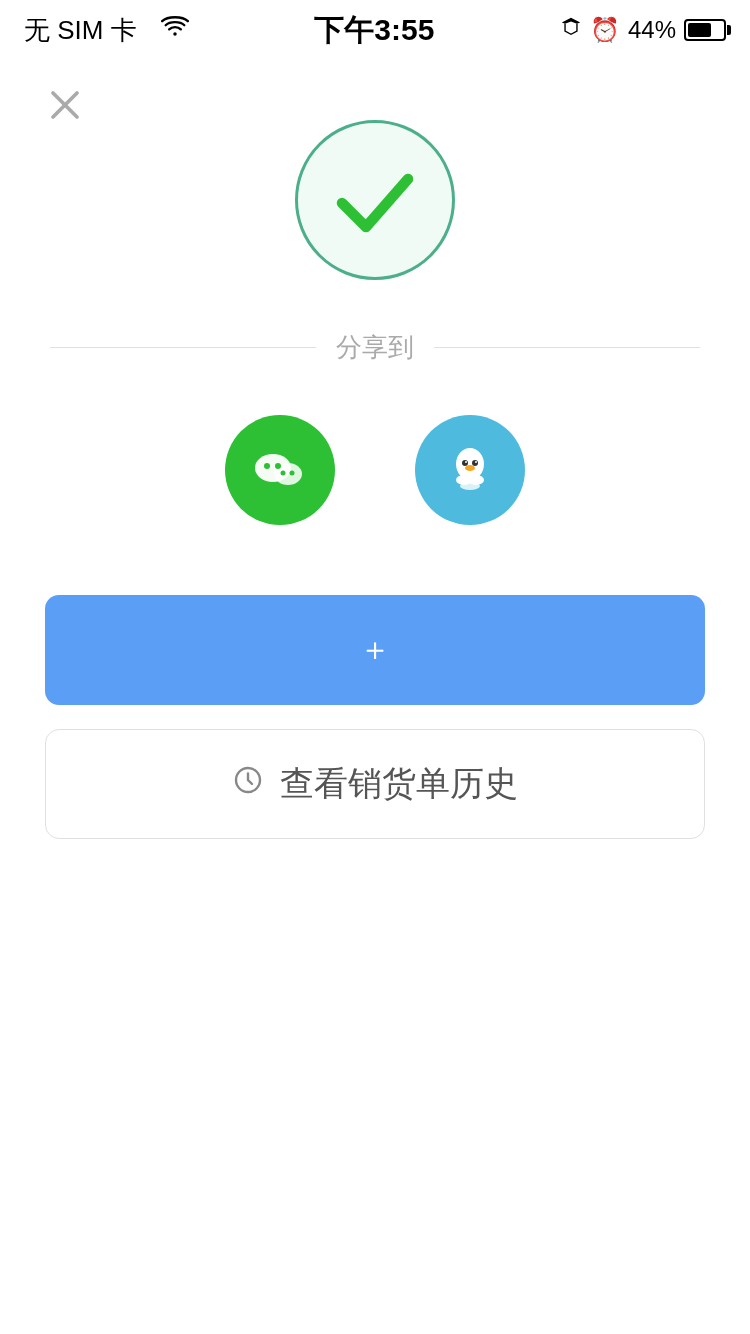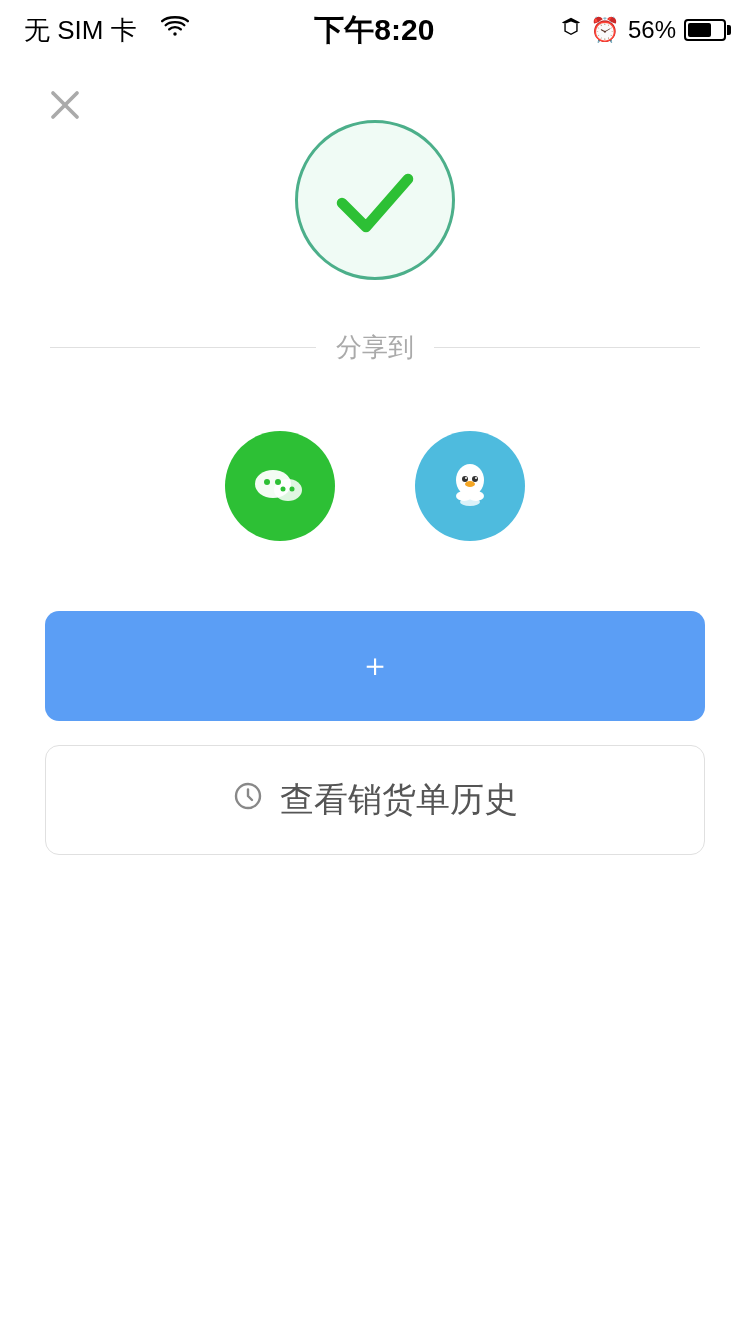--- a/index.html
+++ b/index.html
@@ -121,21 +121,20 @@
       margin-bottom: 60px;
       letter-spacing: 2px;
     }
 
     
     .share-section {
       width: 100%;
       display: flex;
       flex-direction: column;
       align-items: center;
-      gap: 16px;
     }
     .divider-row {
       width: 100%;
       display: flex;
       align-items: center;
       gap: 20px;
       padding: 0 50px;
       margin-bottom: 50px;
     }
     .divider-line {
@@ -211,30 +210,30 @@
     <span>无 SIM 卡</span>
     <span>
       <svg viewBox="0 0 24 24" fill="none" width="28" height="28">
         <path d="M1 7C5.5 2.5 18.5 2.5 23 7" stroke="#000" stroke-width="2" stroke-linecap="round"></path>
         <path d="M4 10.5C7.5 7 16.5 7 20 10.5" stroke="#000" stroke-width="2" stroke-linecap="round"></path>
         <path d="M7 14C9.5 11.5 14.5 11.5 17 14" stroke="#000" stroke-width="2" stroke-linecap="round"></path>
         <circle cx="12" cy="18" r="1.5" fill="#000"></circle>
       </svg>
     </span>
   </div>
-  <div class="status-center">下午8:20</div>
+  <div class="status-center">下午3:55</div>
   <div class="status-right">
     <span>
       <svg width="22" height="22" viewBox="0 0 24 24" fill="none">
         <path d="M12 2L2 7l3.5 1.5L12 6l6.5 2.5L22 7z" fill="#000"></path>
         <path d="M5.5 8.5v8L12 20l6.5-3.5v-8" stroke="#000" stroke-width="1.5" fill="none"></path>
       </svg>
     </span>
     <span>⏰</span>
-    <span>56%</span>
+    <span>44%</span>
     <div class="battery-bar">
       <div class="battery-fill"></div>
     </div>
   </div>
 </div>
 
 <div class="close-btn">
   <svg viewBox="0 0 24 24" fill="none">
     <line x1="4" y1="4" x2="20" y2="20" stroke="#aaa" stroke-width="2.5" stroke-linecap="round"></line>
     <line x1="20" y1="4" x2="4" y2="20" stroke="#aaa" stroke-width="2.5" stroke-linecap="round"></line>

